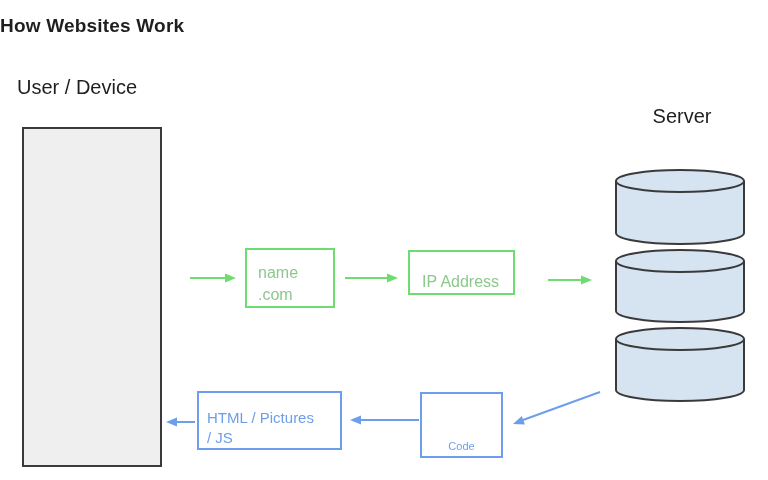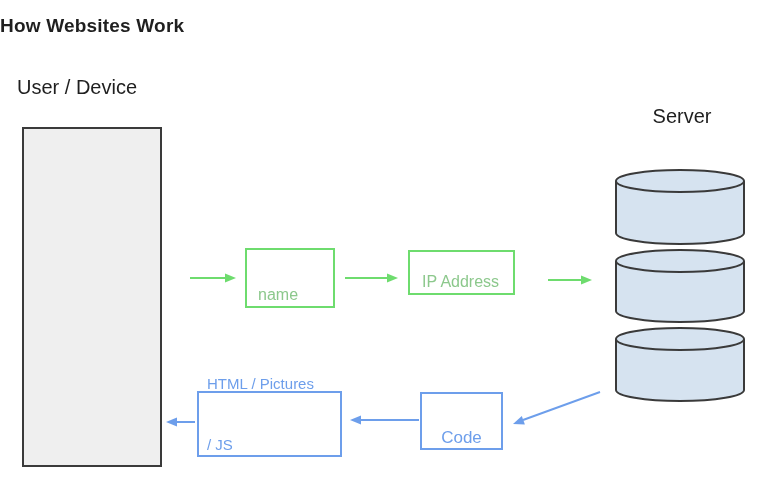--- a/index.html
+++ b/index.html
@@ -44,22 +44,22 @@
     color:var(--request-text-green);
     font-size:16px;line-height:22px;
   }
   .blue-box{
     border:2px solid var(--response-blue);
     color:var(--response-blue);
     font-size:15px;line-height:20px;
   }
   .box-domain{left:245px;top:248px;width:90px;height:60px;padding-left:11px;}
   .box-ip{left:408px;top:250px;width:107px;height:45px;padding-left:12px;}
-  .box-html{left:197px;top:391px;width:145px;height:66px;padding-left:8px;gap:41px;}
-  .box-code{left:420px;top:392px;width:83px;height:58px;text-align:center;font-size:17px;}
+  .box-html{left:197px;top:391px;width:145px;height:59px;padding-left:8px;}
+  .box-code{left:420px;top:392px;width:83px;height:66px;text-align:center;font-size:11px;}
   .overlay-svg{position:absolute;left:0;top:0;z-index:1;}
   .cyl-fill{fill:var(--server-fill);stroke:var(--outline-dark);stroke-width:2;}
   .green-line{stroke:var(--request-green);stroke-width:2;fill:none;}
   .green-head{fill:var(--request-green);stroke:none;}
   .blue-line{stroke:var(--response-blue);stroke-width:2;fill:none;}
   .blue-head{fill:var(--response-blue);stroke:none;}
 </style>
 </head>
 <body>
 
@@ -111,20 +111,21 @@
       <polygon class="blue-head" points="350,420 361,415.5 361,424.5"></polygon>
     </g>
     <g>
       <line class="blue-line" x1="195" y1="422" x2="177" y2="422"></line>
       <polygon class="blue-head" points="166,422 177,417.5 177,426.5"></polygon>
     </g>
   </svg>
 
   <div class="flow-box green-box box-domain">
     <span>name</span>
+    <span>.com</span>
   </div>
 
   <div class="flow-box green-box box-ip">
     <span>IP Address</span>
   </div>
 
   <div class="flow-box blue-box box-html">
     <span>HTML / Pictures</span>
     <span>/ JS</span>
   </div>

